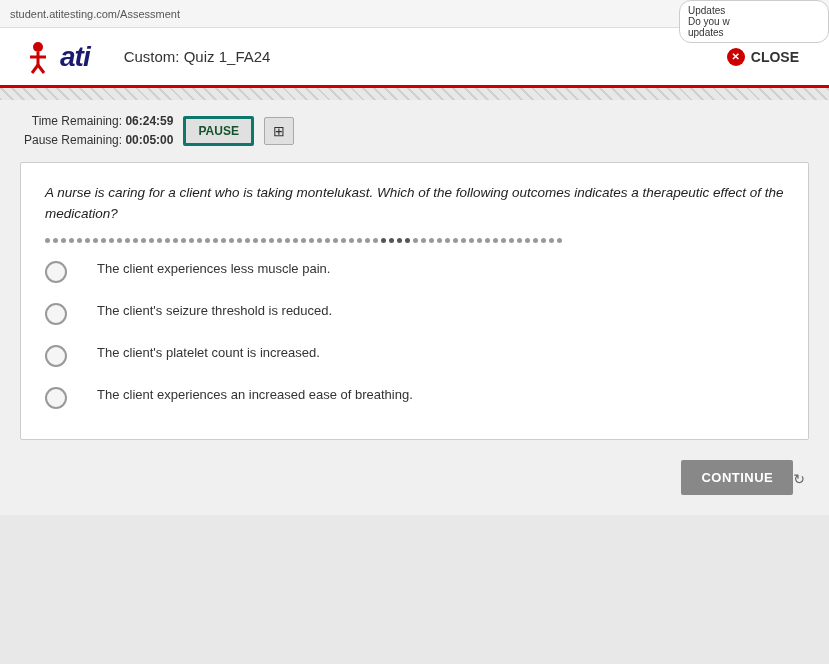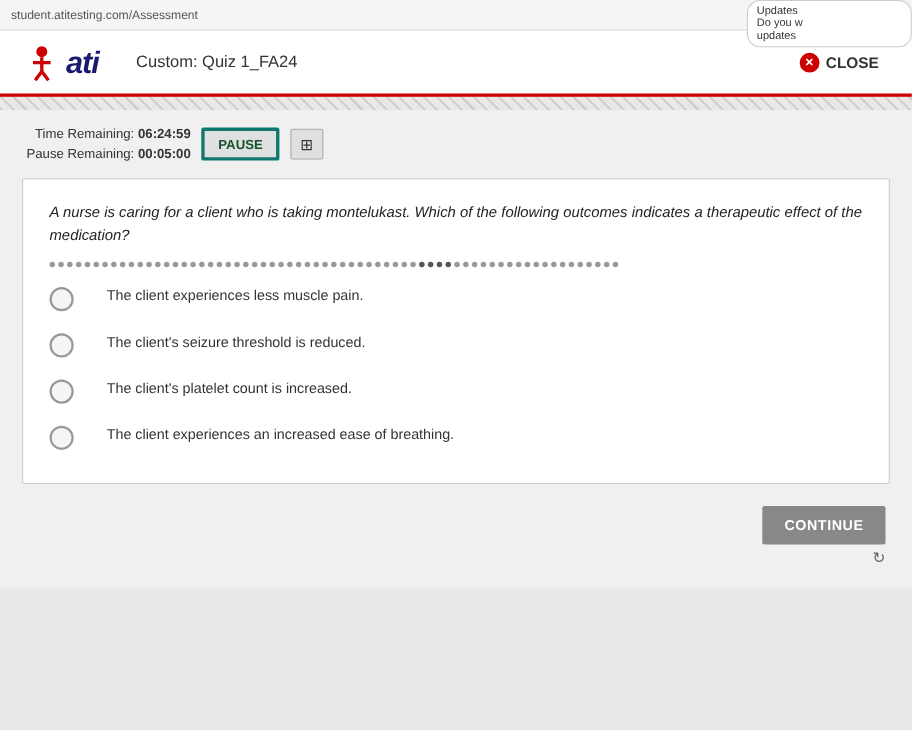--- a/index.html
+++ b/index.html
@@ -418,21 +418,21 @@
 
       <div class="answer-option">
         <div class="radio-circle"></div>
         <span class="answer-label">The client experiences an increased ease of breathing.</span>
       </div>
 
     </div>
   </div>
 
   <div class="continue-area">
-    <div style="display:flex; flex-direction:column; align-items:flex-end;">
+    <div style="display:flex; flex-direction:row; align-items:center;">
       <button class="continue-btn">CONTINUE</button>
       <div class="refresh-icon">
         <span>↻</span>
       </div>
     </div>
   </div>
 
 </div>
 
 </body></html>

